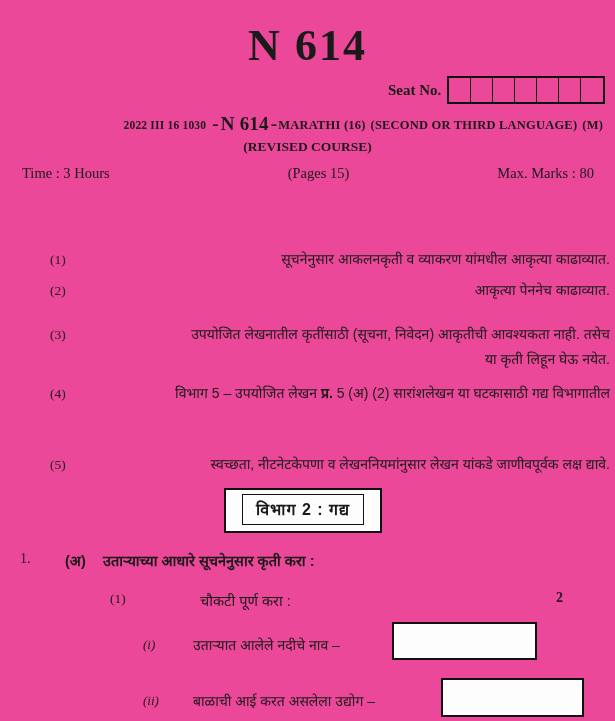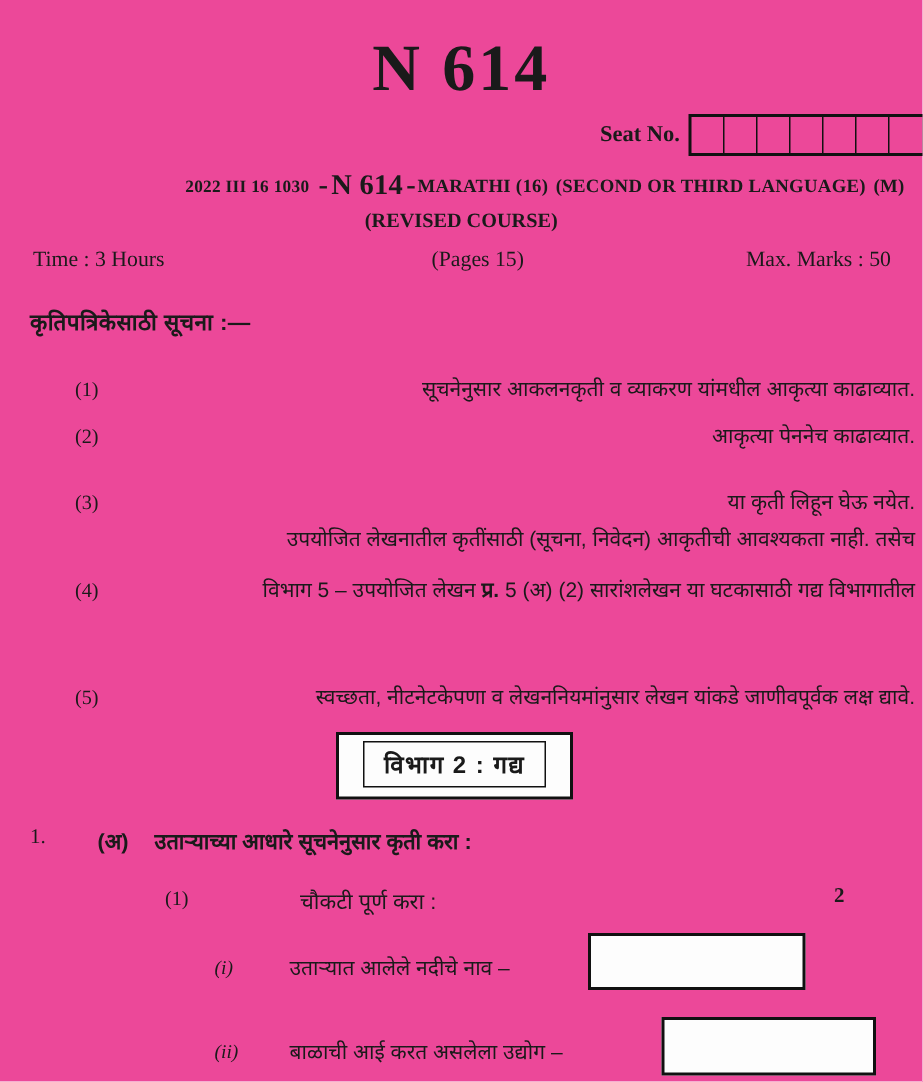--- a/index.html
+++ b/index.html
@@ -41,21 +41,20 @@
     top: 76px;
     left: 388px;
     display: flex;
     align-items: center;
   }
   .seat-label {
     font-size: 15px;
     font-weight: 700;
     margin-right: 6px;
     white-space: nowrap;
-    margin-left: 12px;
   }
   .seat-boxes {
     display: flex;
     border: 2px solid #111;
   }
   .seat-cell {
     width: 22px;
     height: 24px;
     border-right: 1px solid #111;
     box-sizing: border-box;
@@ -277,44 +276,43 @@
     <span class="subj">(SECOND OR THIRD LANGUAGE)</span>
     <span class="sp"></span>
     <span class="subj">(M)</span>
   </div>
 
   <div class="revised">(REVISED COURSE)</div>
 
   <div class="meta-row">
     <span>Time : 3 Hours</span>
     <span class="pages">(Pages 15)</span>
-    <span>Max. Marks : 50</span>
-  </div>
-
-  <div class="instr-head dev">कृतिपत्रिकेसाठी सूचना :—</div>
+    <span>Max. Marks : 80</span>
+  </div>
+
 
   <div class="instr dev" id="instr-1">
     <span class="num">(1)</span>
     <span class="body">
       <span class="ln">सूचनेनुसार आकलनकृती व व्याकरण यांमधील आकृत्या काढाव्यात.</span>
     </span>
   </div>
 
   <div class="instr dev" id="instr-2">
     <span class="num">(2)</span>
     <span class="body">
       <span class="ln">आकृत्या पेननेच काढाव्यात.</span>
     </span>
   </div>
 
   <div class="instr dev" id="instr-3">
     <span class="num">(3)</span>
     <span class="body">
+      <span class="ln">उपयोजित लेखनातील कृतींसाठी (सूचना, निवेदन) आकृतीची आवश्यकता नाही. तसेच</span>
       <span class="ln">या कृती लिहून घेऊ नयेत.</span>
-      <span class="ln">उपयोजित लेखनातील कृतींसाठी (सूचना, निवेदन) आकृतीची आवश्यकता नाही. तसेच</span>
     </span>
   </div>
 
   <div class="instr dev" id="instr-4">
     <span class="num">(4)</span>
     <span class="body">
       <span class="ln"><span>विभाग 5 – उपयोजित लेखन </span><b>प्र.</b><span> 5 (अ) (2) सारांशलेखन या घटकासाठी गद्य विभागातील</span></span>
     </span>
   </div>
 

